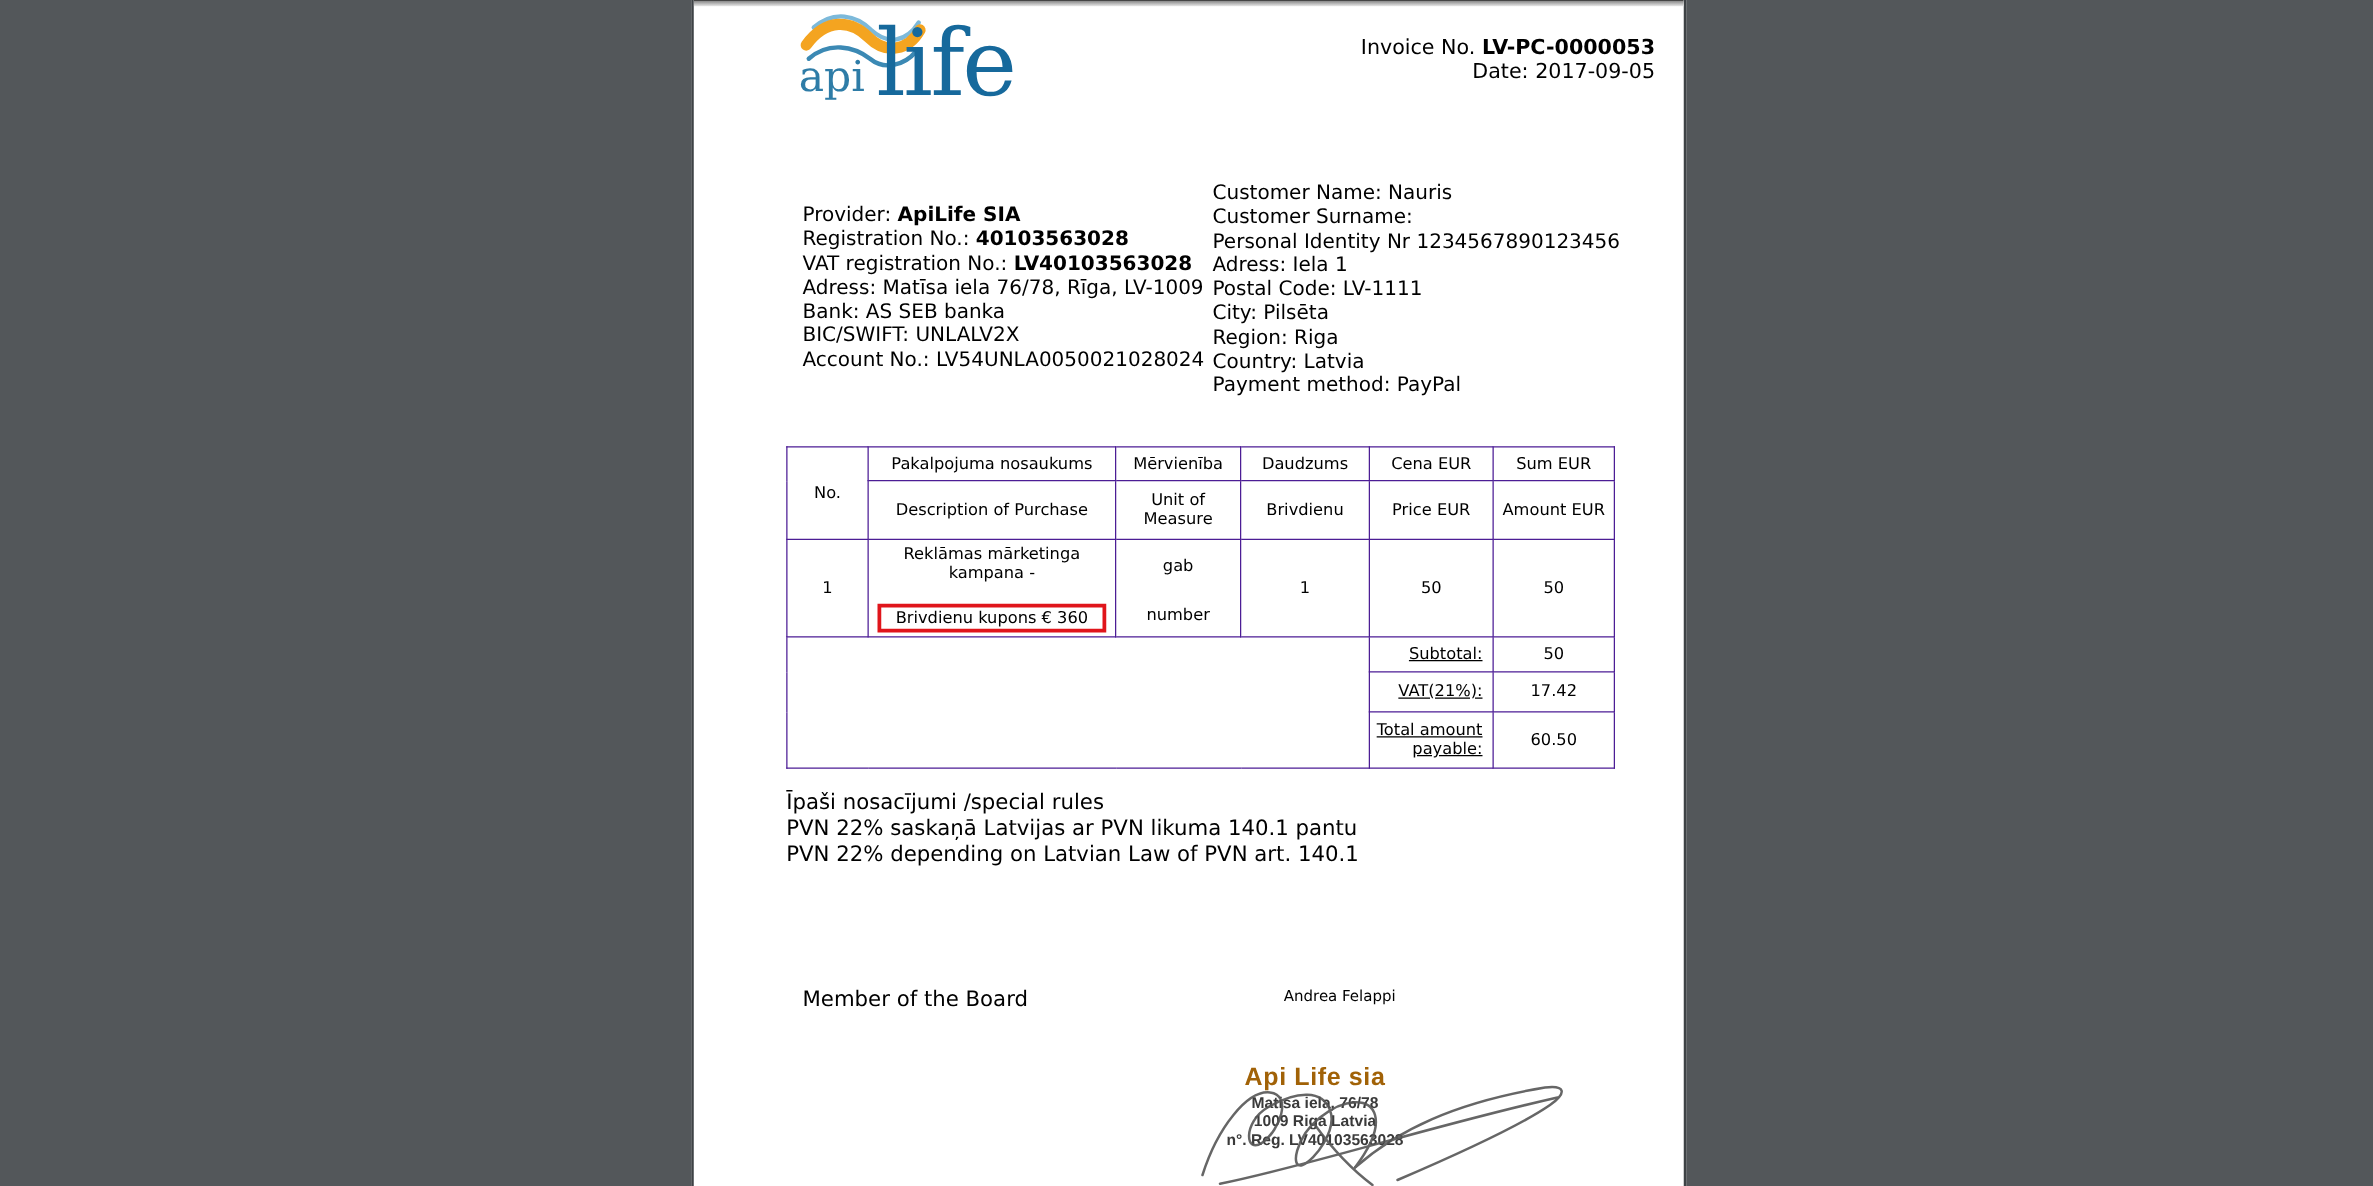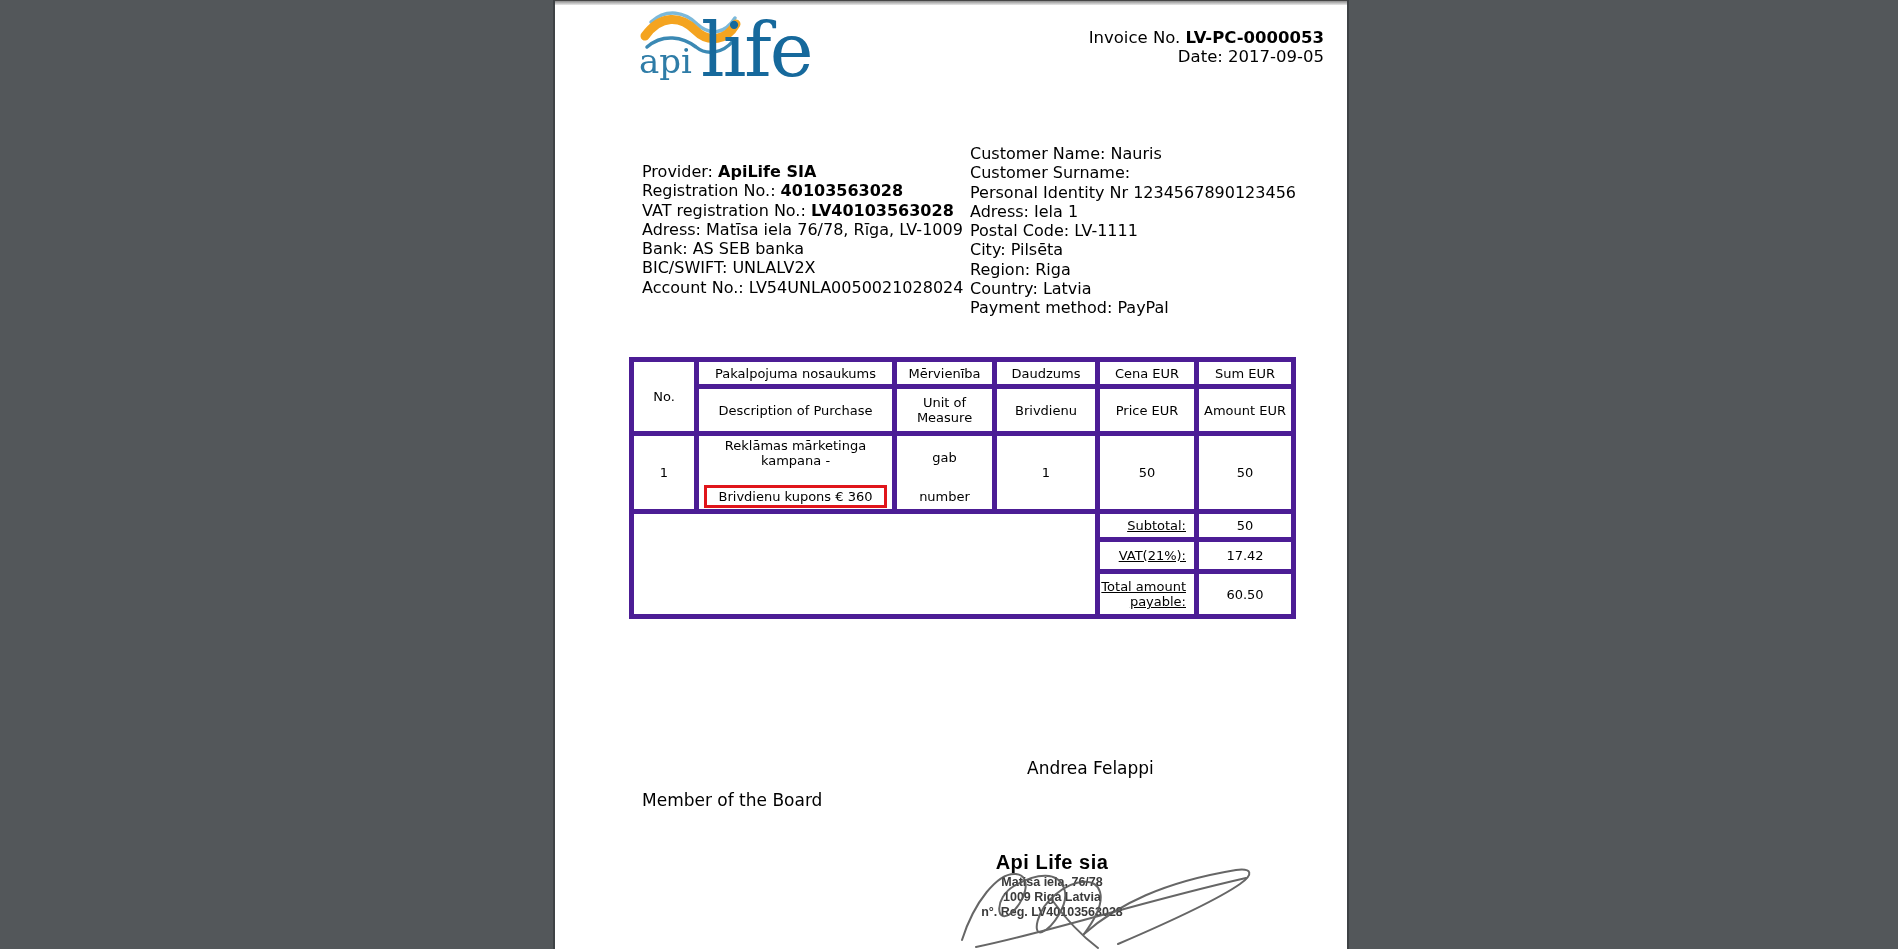--- a/index.html
+++ b/index.html
@@ -18,42 +18,42 @@
   .inv-meta b{font-weight:bold;}
 
   
   .party{position:absolute;font-size:16px;line-height:19.3px;}
   .provider{left:87px;top:162px;}
   .customer{left:415px;top:144px;}
   .party b{font-weight:bold;}
 
   
   .itable{position:absolute;left:74px;top:357px;width:662px;border-collapse:collapse;table-layout:fixed;}
-  .itable td{border:5px solid #4c1d95;text-align:center;vertical-align:middle;
+  .itable td{border:1px solid #4c1d95;text-align:center;vertical-align:middle;
              font-size:13px;line-height:15px;padding:0;color:#000;}
   tr.hr1{height:27px;} tr.hr2{height:47px;} tr.irow{height:78px;}
   tr.t1{height:28px;} tr.t2{height:32px;} tr.t3{height:45px;}
   .desc div{line-height:15px;}
   .redbox{display:inline-block;border:3px solid #e0151b;padding:1px 12px;margin-top:17px;}
   td.unit{vertical-align:top;}
   .unit .u1{margin-top:14px;} .unit .u2{margin-top:24px;}
   td.tlabel{text-align:right;padding-right:8px;text-decoration:underline;}
 
   
   .rules{position:absolute;left:74px;top:632px;font-size:17px;line-height:21.2px;}
   .words{position:absolute;left:74px;top:717px;font-size:17px;line-height:21.2px;}
 
   
   .board-title{position:absolute;left:87px;top:790px;font-size:17px;}
-  .board-name{position:absolute;left:472px;top:758px;font-size:17px;}
+  .board-name{position:absolute;left:472px;top:790px;font-size:12px;}
 
   
   .stamp{position:absolute;left:347px;top:851px;width:300px;text-align:center;
          font-family:"Liberation Sans",sans-serif;color:#2d2d2d;}
-  .stamp .co{font-size:20px;font-weight:bold;letter-spacing:0.5px;color:#000000;}
+  .stamp .co{font-size:20px;font-weight:bold;letter-spacing:0.5px;color:#a16207;}
   .stamp .ln{font-size:12.5px;font-weight:bold;line-height:14px;color:#3a3a3a;margin-top:1px;}
 
   .sig-svg{position:absolute;left:385px;top:838px;width:335px;height:111px;}
 </style>
 </head>
 <body>
 
 <div class="viewport">
   <div class="paper">
     <div class="paper-top-edge"></div>
@@ -145,20 +145,25 @@
           <td class="tlabel">VAT(21%):</td>
           <td>17.42</td>
         </tr>
         <tr class="t3">
           <td class="tlabel">Total amount payable:</td>
           <td>60.50</td>
         </tr>
       </tbody>
     </table>
 
+    <div class="rules">
+      <div>Īpaši nosacījumi /special rules</div>
+      <div>PVN 22% saskaņā Latvijas ar PVN likuma 140.1 pantu</div>
+      <div>PVN 22% depending on Latvian Law of PVN art. 140.1</div>
+    </div>
 
 
     <div class="board-title">Member of the Board</div>
     <div class="board-name">Andrea Felappi</div>
 
     <div class="stamp">
       <div class="co">Api Life sia</div>
       <div class="ln">Matisa iela, 76/78</div>
       <div class="ln">1009 Riga Latvia</div>
       <div class="ln">n°. Reg. LV40103563028</div>

